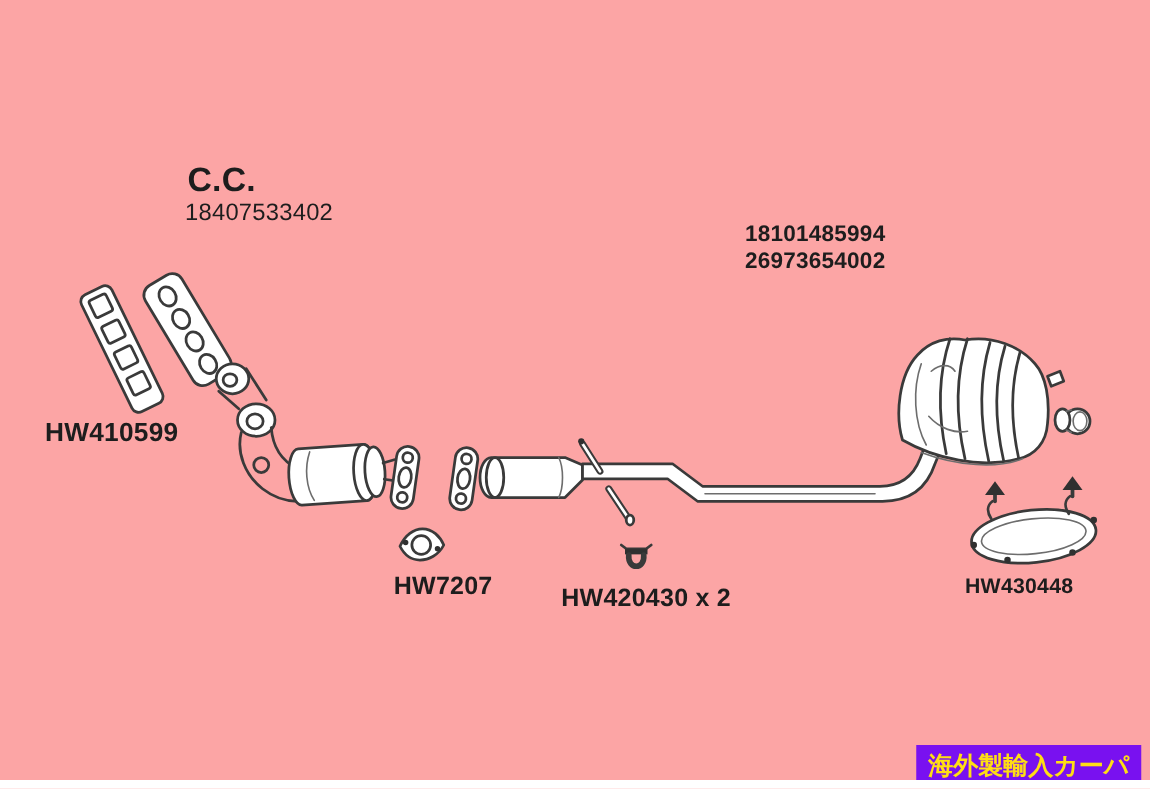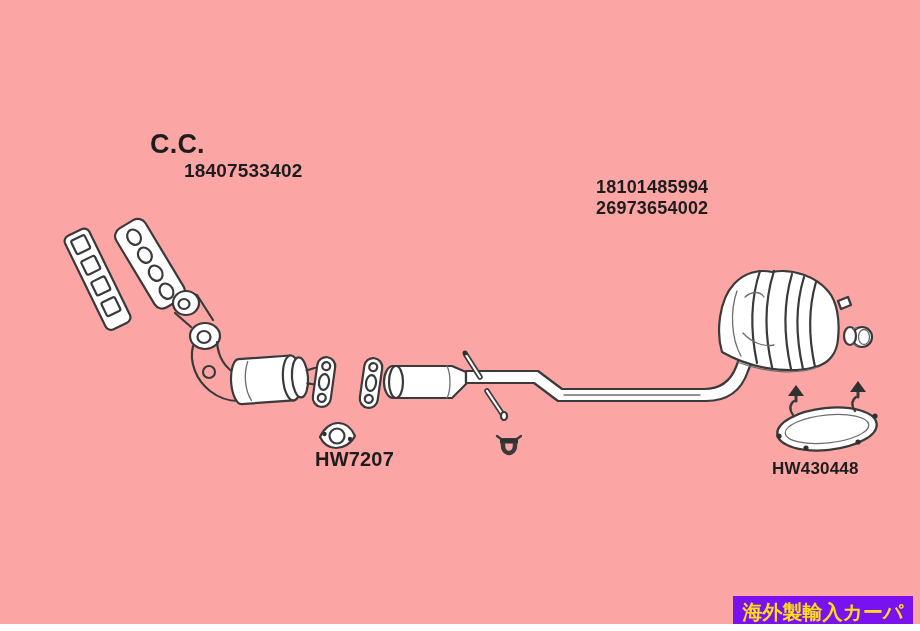--- a/index.html
+++ b/index.html
@@ -13,21 +13,21 @@
   svg .thin{stroke:#6d6d6d;stroke-width:1.3;fill:none;stroke-linecap:round;}
   svg .fillDark{fill:#303030;stroke:none;}
   svg .rod{stroke:#3a3a3a;stroke-width:5.5;fill:none;stroke-linecap:round;}
   svg .rodcore{stroke:#ffffff;stroke-width:2.2;fill:none;stroke-linecap:round;}
   .lbl{
     position:absolute;color:#1d1d1d;font-weight:bold;white-space:nowrap;
     letter-spacing:0.2px;line-height:1.1;
   }
   .lbl.big{font-size:27px;}
   .lbl.num{font-size:18px;font-weight:600;}
-  .lbl.numcc{font-size:19px;font-weight:700;margin-left:36px;}
+  .lbl.numcc{font-size:19px;font-weight:400;}
   .lbl.part{font-size:20px;}
   .lbl.part-sm{font-size:17px;}
   .banner{
     position:absolute;left:733px;top:596px;width:180px;height:32px;
     background:#7911F0;color:#FFDE14;text-align:center;
     font-family:"DejaVu Sans",sans-serif;font-weight:bold;
     font-size:20px;line-height:32px;letter-spacing:0;
   }
 </style>
 </head>
@@ -158,20 +158,22 @@
       <path class="fillDark" d="M850,392 L866,392 L858,381 Z"></path>
     </g>
   </svg>
 
   <div class="lbl big" style="left:150px;top:130px">C.C.</div>
   <div class="lbl numcc" style="left:148px;top:161px">18407533402</div>
 
   <div class="lbl num" style="left:596px;top:178px">18101485994</div>
   <div class="lbl num" style="left:596px;top:199px">26973654002</div>
 
+  <div class="lbl part" style="left:36px;top:335px;font-size:21px">HW410599</div>
 
-  <div class="lbl part" style="left:315px;top:448px">HW7207</div>
+  <div class="lbl part" style="left:315px;top:458px">HW7207</div>
 
+  <div class="lbl part" style="left:449px;top:468px">HW420430 x 2</div>
 
   <div class="lbl part-sm" style="left:772px;top:460px;font-weight:bold">HW430448</div>
 
   <div class="banner">海外製輸入カーパーツ</div>
 </div>
 
 </body></html>

